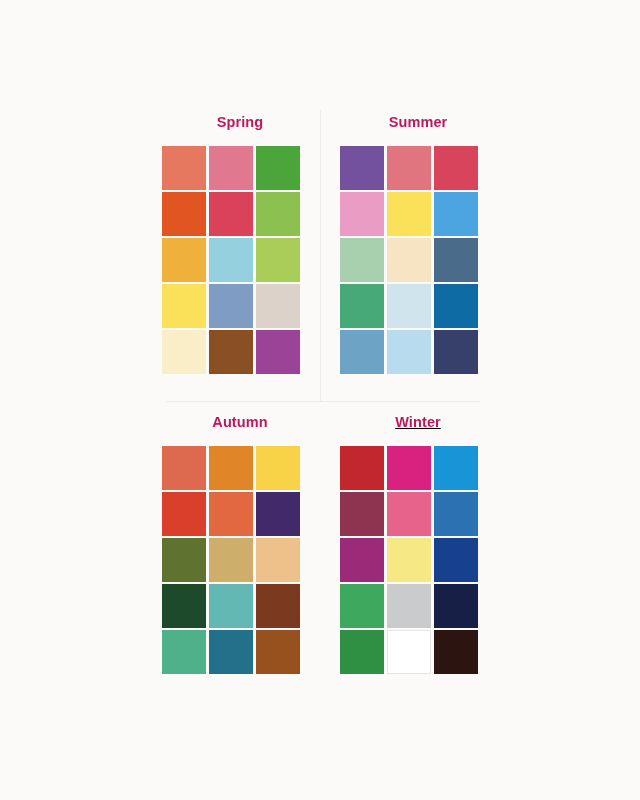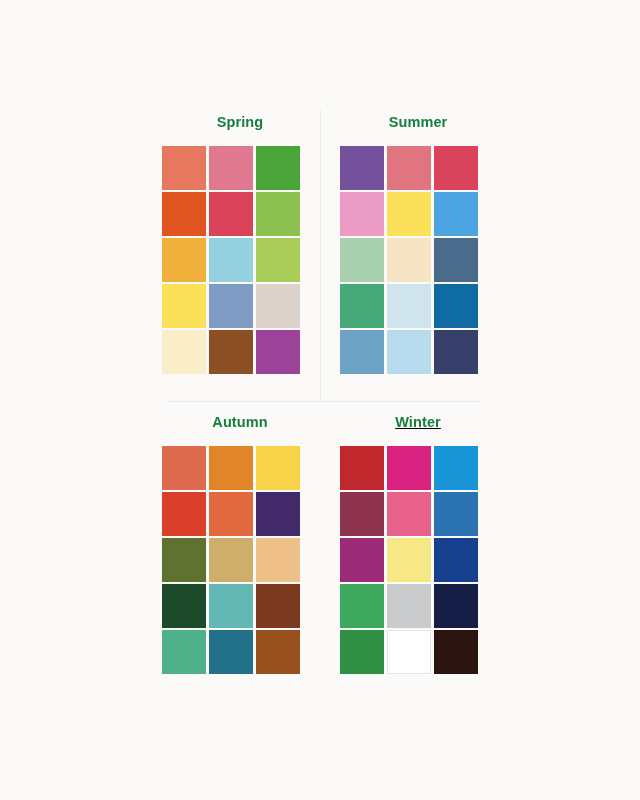--- a/index.html
+++ b/index.html
@@ -46,21 +46,21 @@
     width: 180px;
   }
   .quadrant.q-spring  { left: 146px; top: 112px; }
   .quadrant.q-summer  { left: 324px; top: 112px; }
   .quadrant.q-autumn  { left: 146px; top: 412px; }
   .quadrant.q-winter  { left: 324px; top: 412px; text-decoration: underline; }
 
   .season-title {
     font-size: 14.5px;
     font-weight: bold;
-    color: #15803d;
+    color: #be185d;
     text-align: center;
     letter-spacing: 0.1px;
     height: 20px;
     line-height: 20px;
     margin: 0;
     padding: 0;
     width: 156px;
   }
   .quadrant.q-spring .season-title,
   .quadrant.q-autumn .season-title { margin-left: 16px; }

